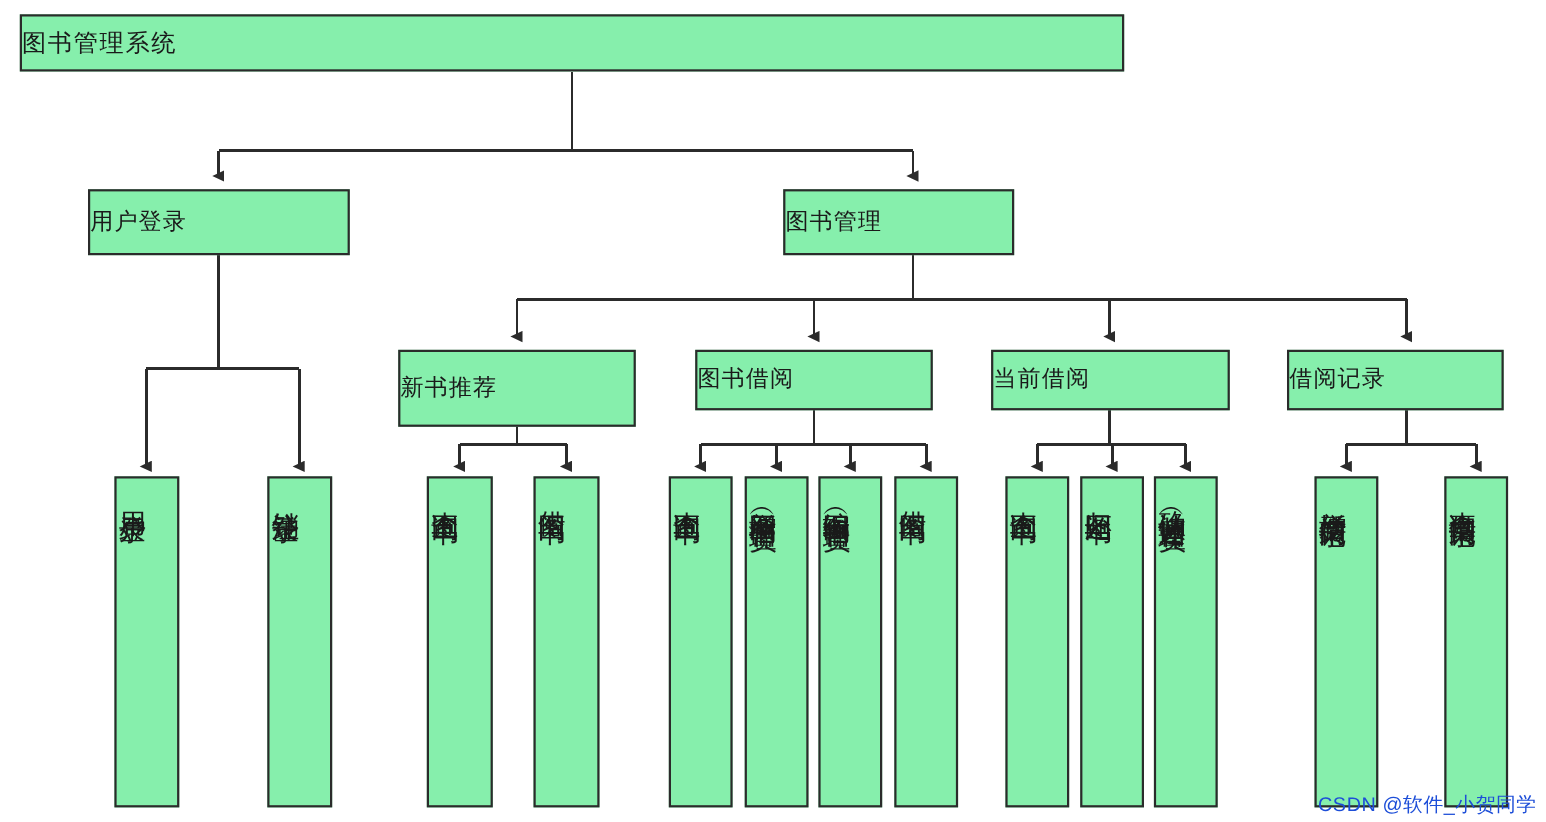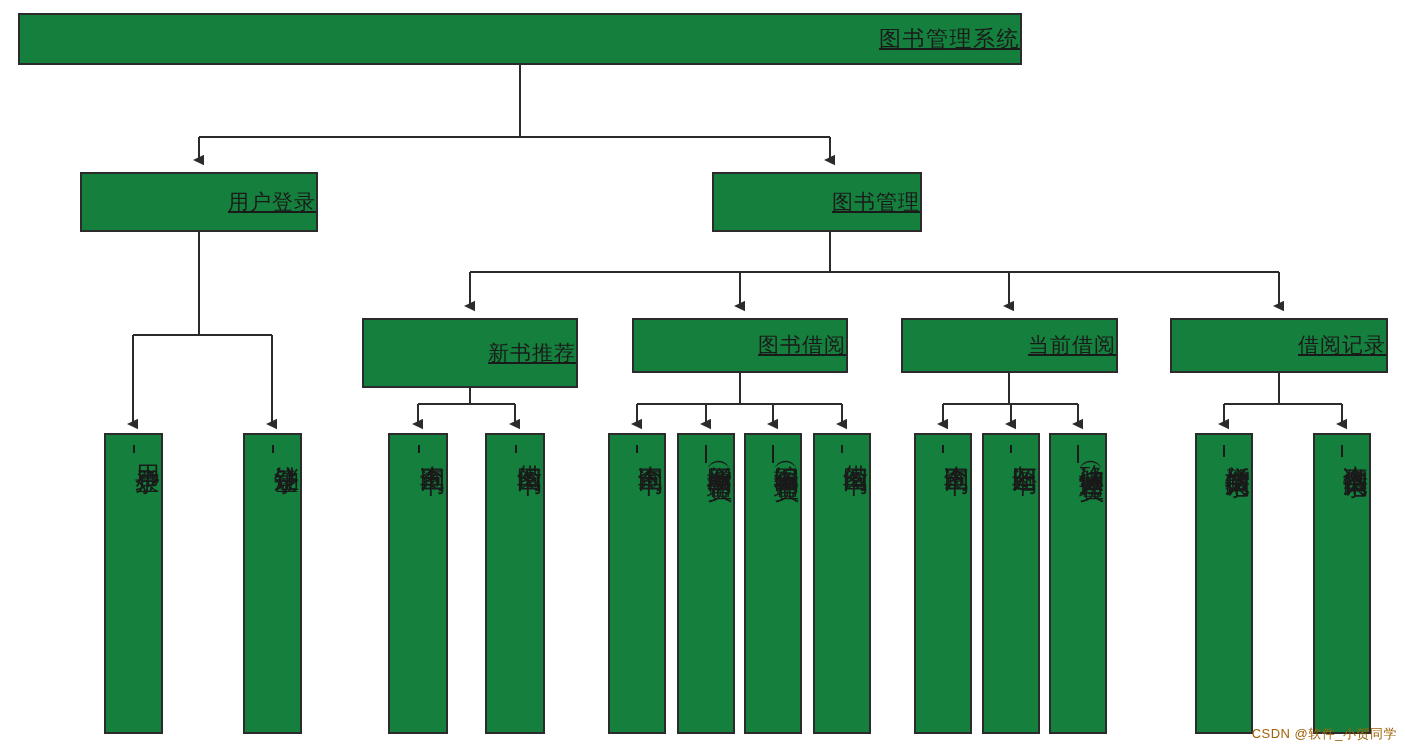--- a/index.html
+++ b/index.html
@@ -16,28 +16,27 @@
   }
   #wires{
     position:absolute;
     left:0;top:0;
     width:1405px;height:747px;
     pointer-events:none;
   }
   .node{
     position:absolute;
     box-sizing:border-box;
-    background:#15803d;
+    background:#86efac;
     border:2px solid #2b2b2b;
     display:flex;
     align-items:center;
-    justify-content:flex-end;
+    justify-content:flex-start;
     color:#1a1a1a;
     z-index:2;
-    text-decoration:underline;
   }
   .node .lbl{
     display:block;
     text-align:center;
     line-height:1.18;
     white-space:nowrap;
   }
   
   .node.horiz .lbl{ font-size:21px; letter-spacing:1px; }
   .node.root .lbl{ font-size:22px; letter-spacing:1.5px; }
@@ -52,22 +51,22 @@
     font-size:25px;
     line-height:1.08;
     letter-spacing:2px;
     white-space:normal;
   }
   .node.leaf.tall .lbl{ font-size:25px; }
   .watermark{
     position:absolute;
     right:8px;
     bottom:4px;
-    font-size:13px;
-    color:#a16207;
+    font-size:18px;
+    color:#1d4ed8;
     letter-spacing:0.5px;
     z-index:3;
     white-space:nowrap;
   }
 </style>
 </head>
 <body>
 
 <div id="stage">
 
@@ -134,21 +133,21 @@
 
   <div class="node horiz" style="left:362px;top:318px;width:216px;height:70px;">
     <span class="lbl">新书推荐</span>
   </div>
   <div class="node horiz" style="left:901px;top:318px;width:217px;height:55px;">
     <span class="lbl">当前借阅</span>
   </div>
   <div class="node horiz" style="left:632px;top:318px;width:216px;height:55px;">
     <span class="lbl">图书借阅</span>
   </div>
-  <div class="node horiz" style="left:1170px;top:318px;width:218px;height:55px;">
+  <div class="node horiz" style="left:1170px;top:318px;width:197px;height:55px;">
     <span class="lbl">借阅记录</span>
   </div>
 
   <div class="node leaf" style="left:104px;top:433px;width:59px;height:301px;">
     <span class="lbl">用户登录</span>
   </div>
   <div class="node leaf" style="left:243px;top:433px;width:59px;height:301px;">
     <span class="lbl">注销登录</span>
   </div>
 

